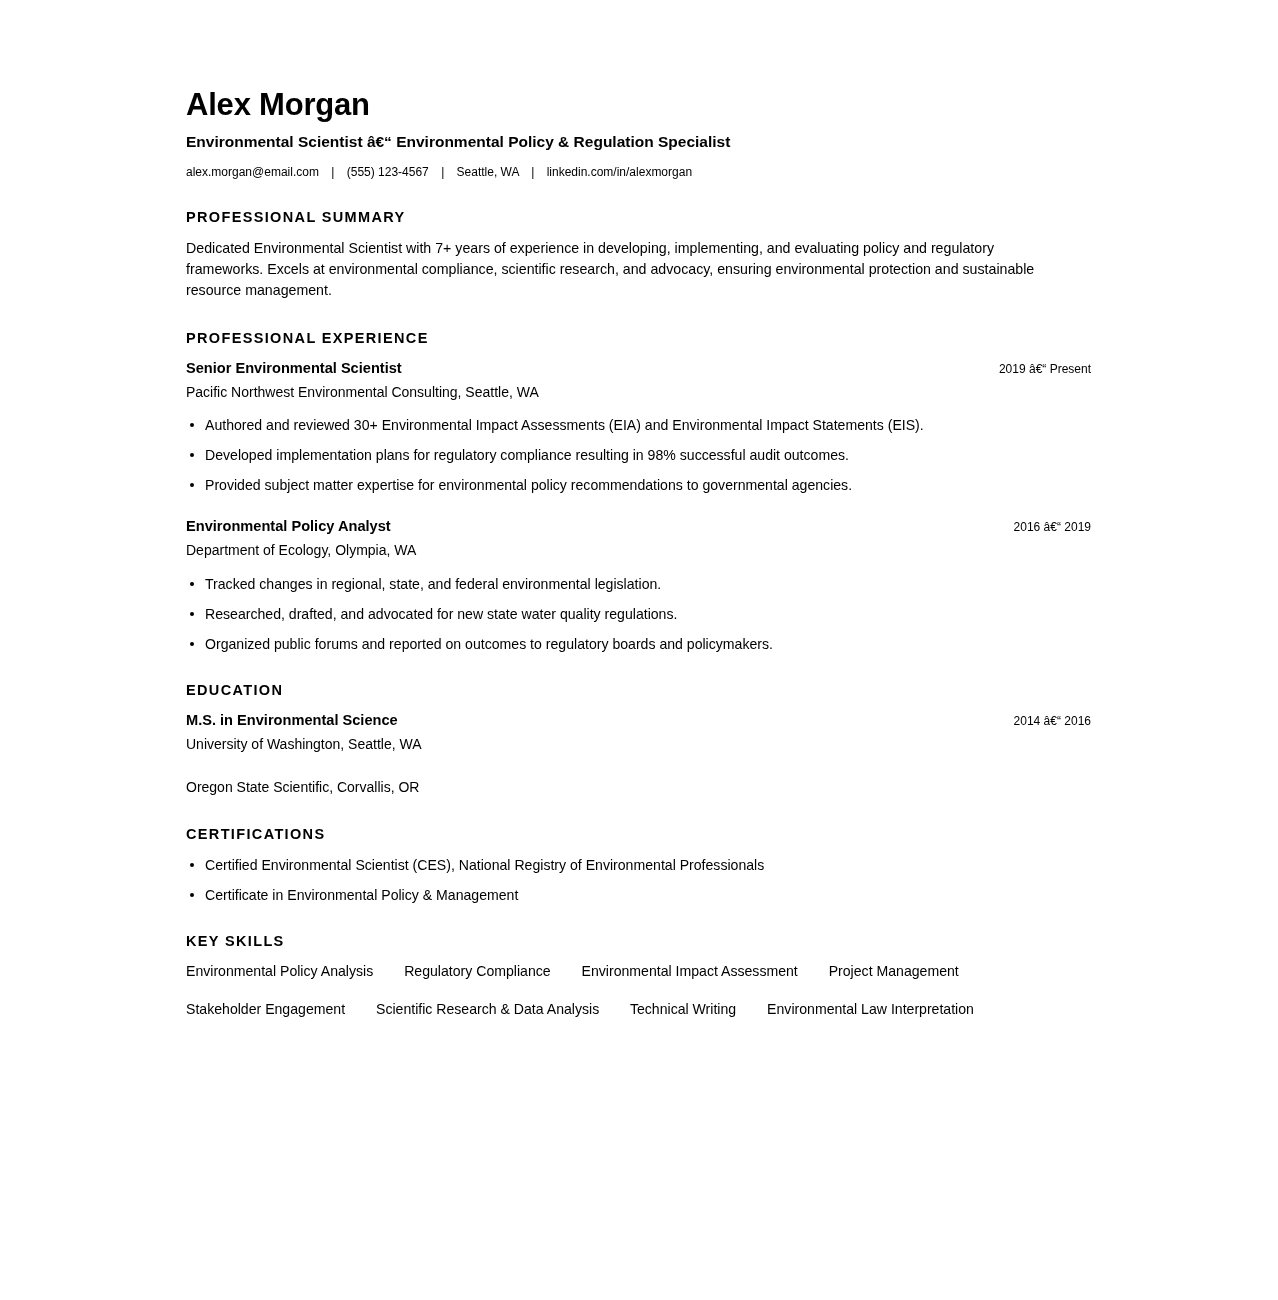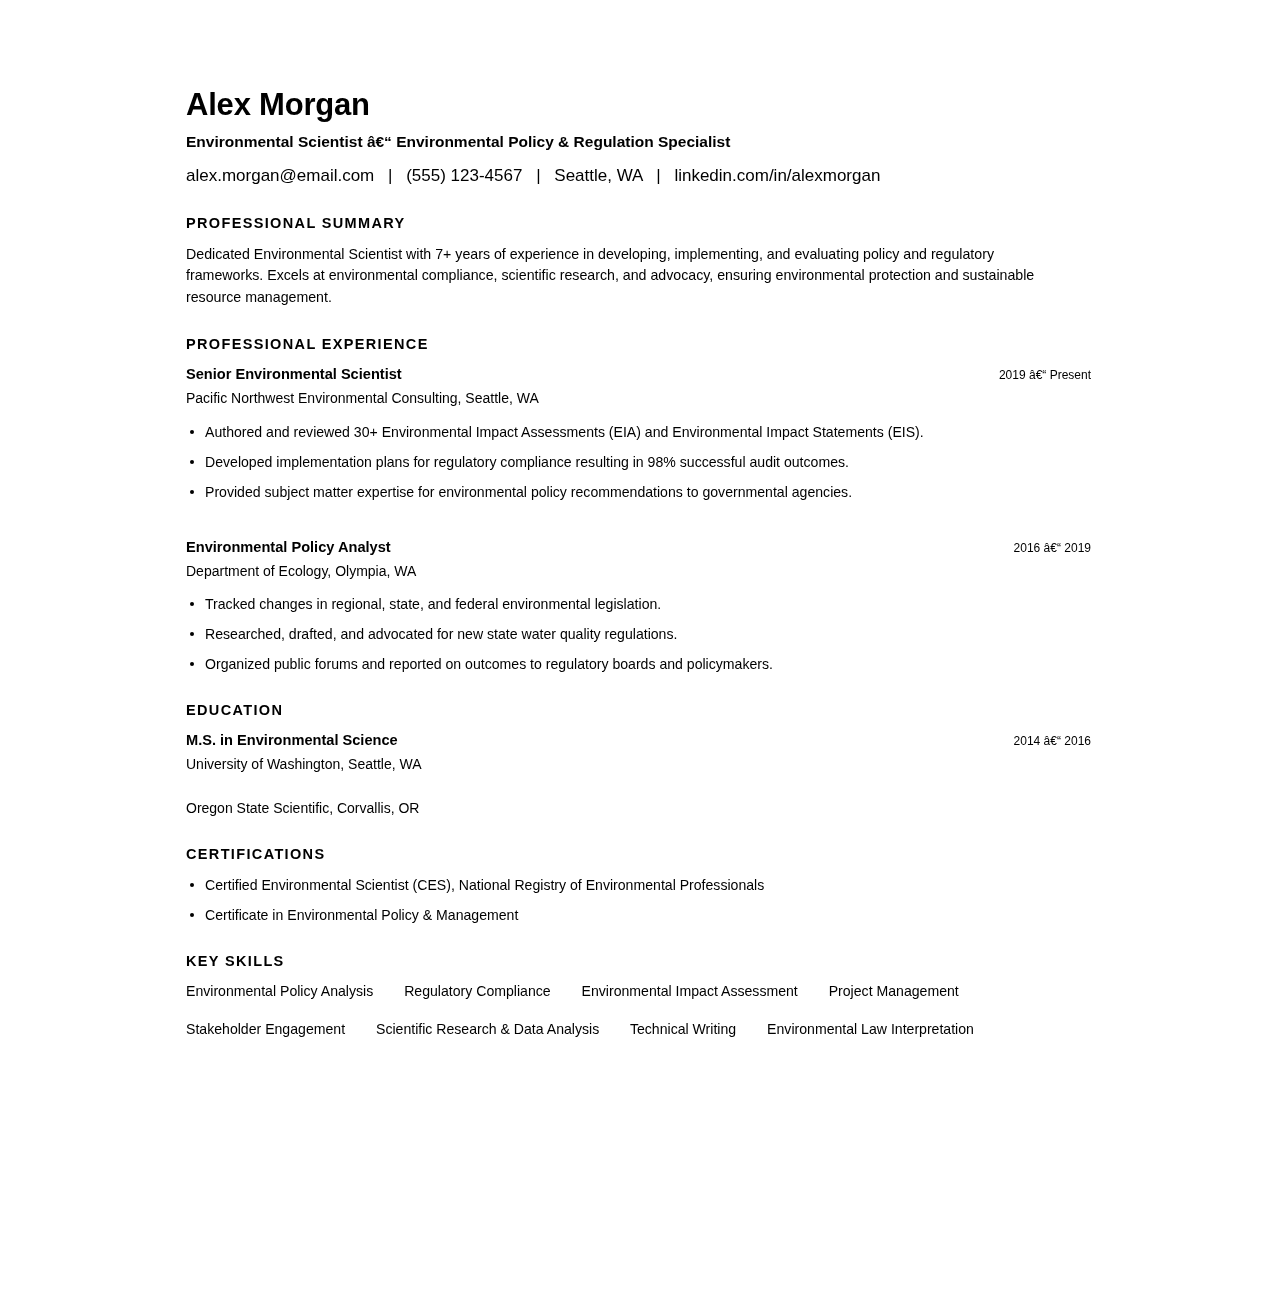--- a/index.html
+++ b/index.html
@@ -34,21 +34,21 @@
     letter-spacing: -0.2px;
     margin: 0 0 9px 0;
   }
   .headline {
     font-size: 15.5px;
     font-weight: bold;
     line-height: 1.25;
     margin: 0 0 14px 0;
   }
   .contact {
-    font-size: 17px;
+    font-size: 12px;
     line-height: 1.3;
     margin: 0 0 0 0;
     white-space: nowrap;
   }
   .contact .sep {
     padding: 0 9px;
   }
 
   
   .section {
@@ -67,21 +67,21 @@
     line-height: 1.5;
     margin: 0;
     max-width: 860px;
   }
 
   
   .entry {
     margin-bottom: 4px;
   }
   .entry + .entry {
-    margin-top: 36px;
+    margin-top: 22px;
   }
   .entry-head {
     display: flex;
     justify-content: space-between;
     align-items: baseline;
     width: 905px;
   }
   .entry-title {
     font-size: 14.6px;
     font-weight: bold;

